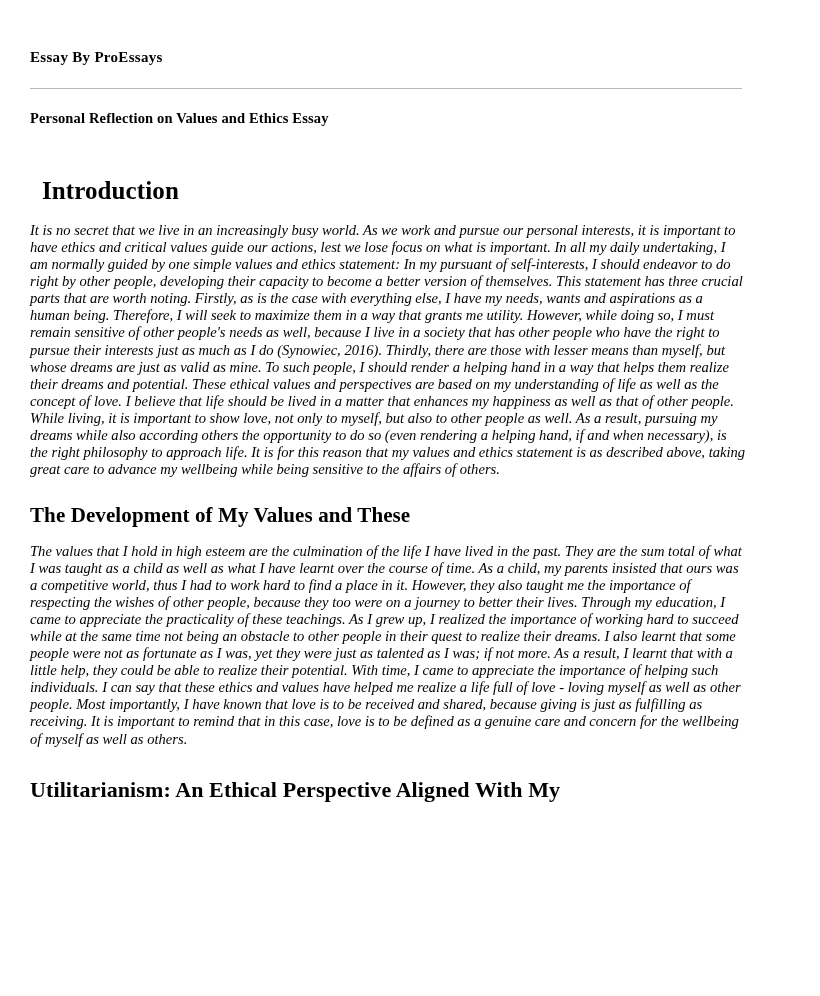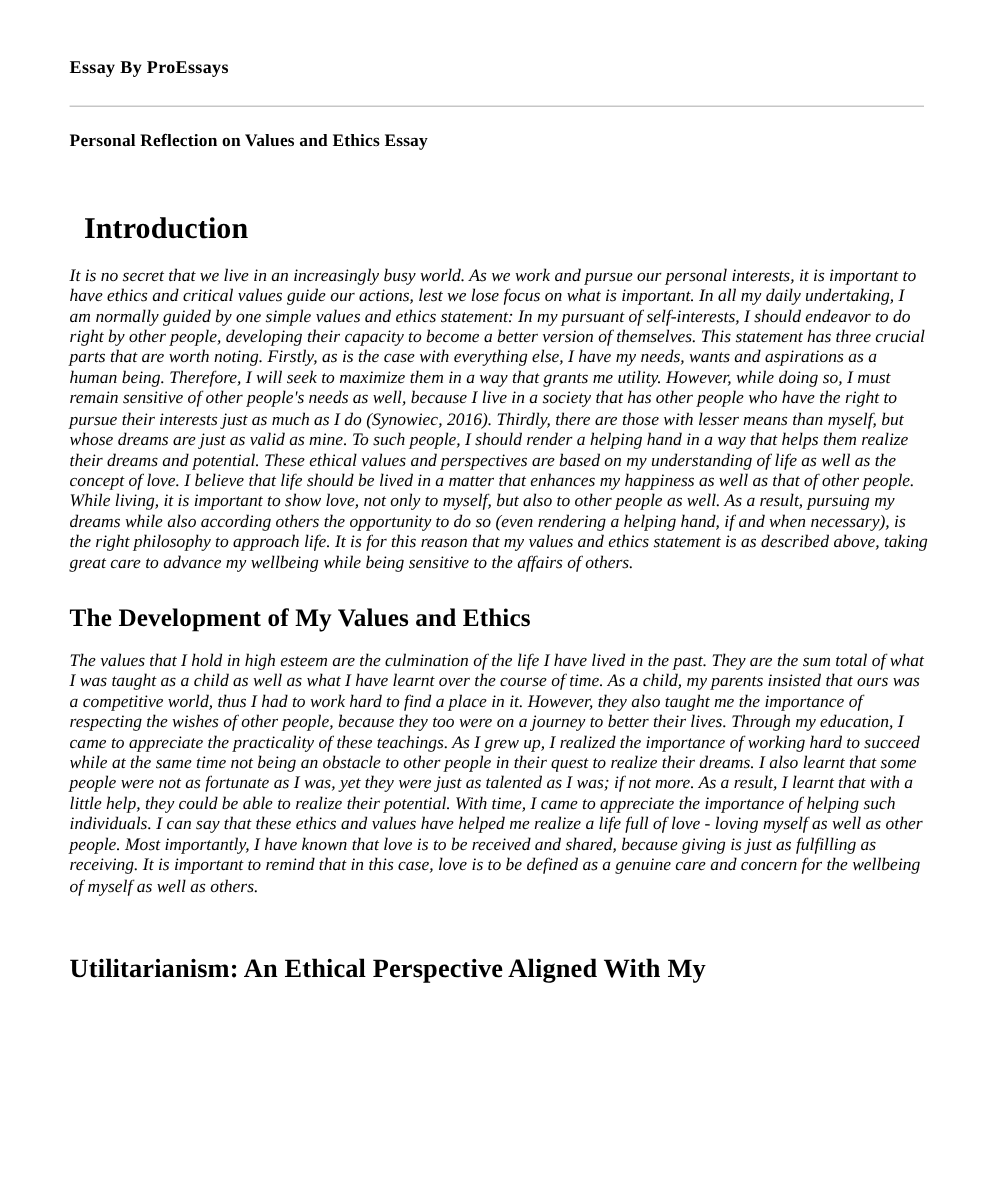--- a/index.html
+++ b/index.html
@@ -11,21 +11,21 @@
     width: 820px;
     height: 996px;
     overflow: hidden;
     font-family: "Liberation Serif", "DejaVu Serif", serif;
     color: #000000;
   }
   .page {
     width: 820px;
     height: 996px;
     box-sizing: border-box;
-    padding: 48px 50px 0 58px;
+    padding: 48px 50px 0 30px;
     position: relative;
     overflow: hidden;
   }
   .brand {
     font-family: "Liberation Serif", "DejaVu Serif", serif;
     font-size: 15px;
     font-weight: bold;
     letter-spacing: 0.3px;
     line-height: 1.2;
     margin: 0 0 22px 0;
@@ -59,21 +59,21 @@
   }
   h2.section-h2 {
     font-size: 21px;
     font-weight: bold;
     line-height: 1.25;
     margin: 24px 0 14px 0;
     letter-spacing: 0.1px;
   }
   h2.section-h2.tail {
     font-size: 22px;
-    margin: 45px 0 0 0;
+    margin: 28px 0 0 0;
   }
   p.body {
     font-size: 14.6px;
     line-height: 17.1px;
     margin: 0 0 8px 0;
     text-align: left;
     width: 716px;
     font-style: italic;
   }
 </style>
@@ -86,19 +86,19 @@
 
 
   <hr class="rule">
 
   <div class="doc-title">Personal Reflection on Values and Ethics Essay</div>
 
   <h1 class="section-h1">Introduction</h1>
 
   <p class="body">It is no secret that we live in an increasingly busy world. As we work and pursue our personal interests, it is important to have ethics and critical values guide our actions, lest we lose focus on what is important. In all my daily undertaking, I am normally guided by one simple values and ethics statement: In my pursuant of self-interests, I should endeavor to do right by other people, developing their capacity to become a better version of themselves. This statement has three crucial parts that are worth noting. Firstly, as is the case with everything else, I have my needs, wants and aspirations as a human being. Therefore, I will seek to maximize them in a way that grants me utility. However, while doing so, I must remain sensitive of other people's needs as well, because I live in a society that has other people who have the right to pursue their interests just as much as I do (Synowiec, 2016). Thirdly, there are those with lesser means than myself, but whose dreams are just as valid as mine. To such people, I should render a helping hand in a way that helps them realize their dreams and potential. These ethical values and perspectives are based on my understanding of life as well as the concept of love. I believe that life should be lived in a matter that enhances my happiness as well as that of other people. While living, it is important to show love, not only to myself, but also to other people as well. As a result, pursuing my dreams while also according others the opportunity to do so (even rendering a helping hand, if and when necessary), is the right philosophy to approach life. It is for this reason that my values and ethics statement is as described above, taking great care to advance my wellbeing while being sensitive to the affairs of others.</p>
 
-  <h2 class="section-h2">The Development of My Values and Ethics</h2>
+  <h2 class="section-h2">The Development of My Values and These</h2>
 
   <p class="body">The values that I hold in high esteem are the culmination of the life I have lived in the past. They are the sum total of what I was taught as a child as well as what I have learnt over the course of time. As a child, my parents insisted that ours was a competitive world, thus I had to work hard to find a place in it. However, they also taught me the importance of respecting the wishes of other people, because they too were on a journey to better their lives. Through my education, I came to appreciate the practicality of these teachings. As I grew up, I realized the importance of working hard to succeed while at the same time not being an obstacle to other people in their quest to realize their dreams. I also learnt that some people were not as fortunate as I was, yet they were just as talented as I was; if not more. As a result, I learnt that with a little help, they could be able to realize their potential. With time, I came to appreciate the importance of helping such individuals. I can say that these ethics and values have helped me realize a life full of love - loving myself as well as other people. Most importantly, I have known that love is to be received and shared, because giving is just as fulfilling as receiving. It is important to remind that in this case, love is to be defined as a genuine care and concern for the wellbeing of myself as well as others.</p>
 
   <h2 class="section-h2 tail">Utilitarianism: An Ethical Perspective Aligned With My</h2>
 
 </div>
 
 </body></html>

